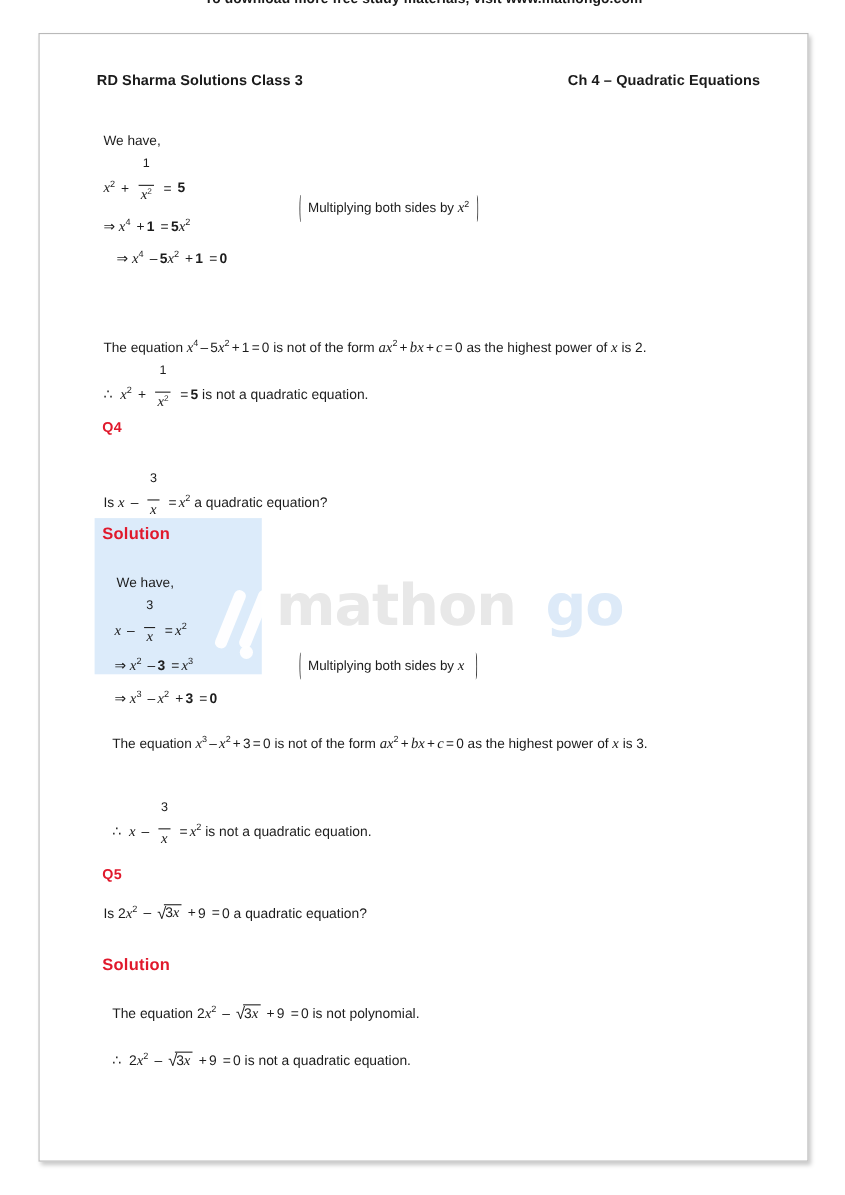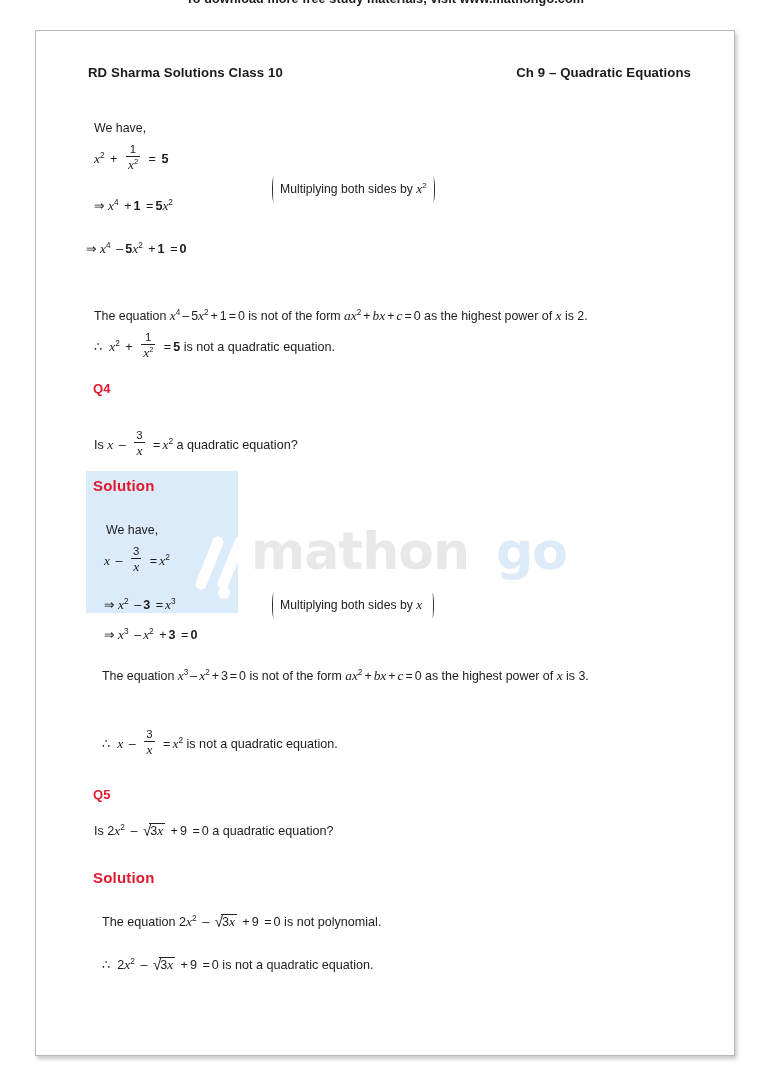--- a/index.html
+++ b/index.html
@@ -142,21 +142,21 @@
 
   .frac {
     display: inline-block;
     vertical-align: -0.52em;
     text-align: center;
     margin: 0 3px;
     font-size: 11.4px;
     line-height: 1.12;
   }
   .frac .num { display: block; padding: 0 2px; }
-  .frac .den { display: block; border-top: 1.1px solid #222; padding: 0 2px; }
+  .frac .den { display: block; border-top: 1.1px solid #222; padding: 0 2px; margin-top: 12px; }
 
   .sqrt { display: inline-block; white-space: nowrap; }
   .sqrt .rad { font-size: 15px; vertical-align: -0.06em; }
   .sqrt .rand {
     border-top: 1.1px solid #222;
     padding: 0 2px 0 1px;
     margin-left: -2px;
   }
 
   .bracketed {
@@ -187,22 +187,22 @@
           <span class="wm-dot"></span>
         </div>
         <div class="wm-text">
           <span class="wm-a">mathon</span><span class="wm-b">go</span>
         </div>
       </div>
 
       <div class="content">
 
         <div class="doc-header">
-          <span>RD Sharma Solutions Class 10</span>
-          <span>Ch 9 – Quadratic Equations</span>
+          <span>RD Sharma Solutions Class 3</span>
+          <span>Ch 4 – Quadratic Equations</span>
         </div>
 
         <div class="block txt" style="left:58px; top:88px;">
           <span>We have,</span>
         </div>
 
         <div class="block mathline" style="left:58px; top:112px;">
           <span class="mi">x</span><sup class="exn">2</sup>
           <span class="ops">+</span>
           <span class="frac">
@@ -219,21 +219,21 @@
           <span class="ops">+</span><span class="mn" style="font-weight:700;">1</span>
           <span class="ops">=</span><span class="mn" style="font-weight:700;">5</span><span class="mi">x</span><sup class="exn">2</sup>
         </div>
 
         <div class="block" style="left:236px; top:146px;">
           <span class="bracketed">
             <span>Multiplying both sides by </span><span class="mi">x</span><sup class="exn">2</sup>
           </span>
         </div>
 
-        <div class="block mathline" style="left:50px; top:196px;margin-top:14px;">
+        <div class="block mathline" style="left:70px; top:196px;">
           <span>⇒</span>
           <span class="mi">x</span><sup class="exn">4</sup>
           <span class="ops">–</span><span class="mn" style="font-weight:700;">5</span><span class="mi">x</span><sup class="exn">2</sup>
           <span class="ops">+</span><span class="mn" style="font-weight:700;">1</span>
           <span class="ops">=</span><span class="mn" style="font-weight:700;">0</span>
         </div>
 
         <div class="block txt" style="left:58px; top:235px; width:570px;margin-top:40px;">
           <span>The equation </span><span class="mi">x</span><sup class="exn">4</sup><span class="ops">–</span><span>5</span><span class="mi">x</span><sup class="exn">2</sup><span class="ops">+</span><span>1</span><span class="ops">=</span><span>0</span><span> is not of the form </span><span class="mi">a</span><span class="mi">x</span><sup class="exn">2</sup><span class="ops">+</span><span class="mi">b</span><span class="mi">x</span><span class="ops">+</span><span class="mi">c</span><span class="ops">=</span><span>0</span><span> as the highest power of </span><span class="mi">x</span><span> is 2.</span>
         </div>

